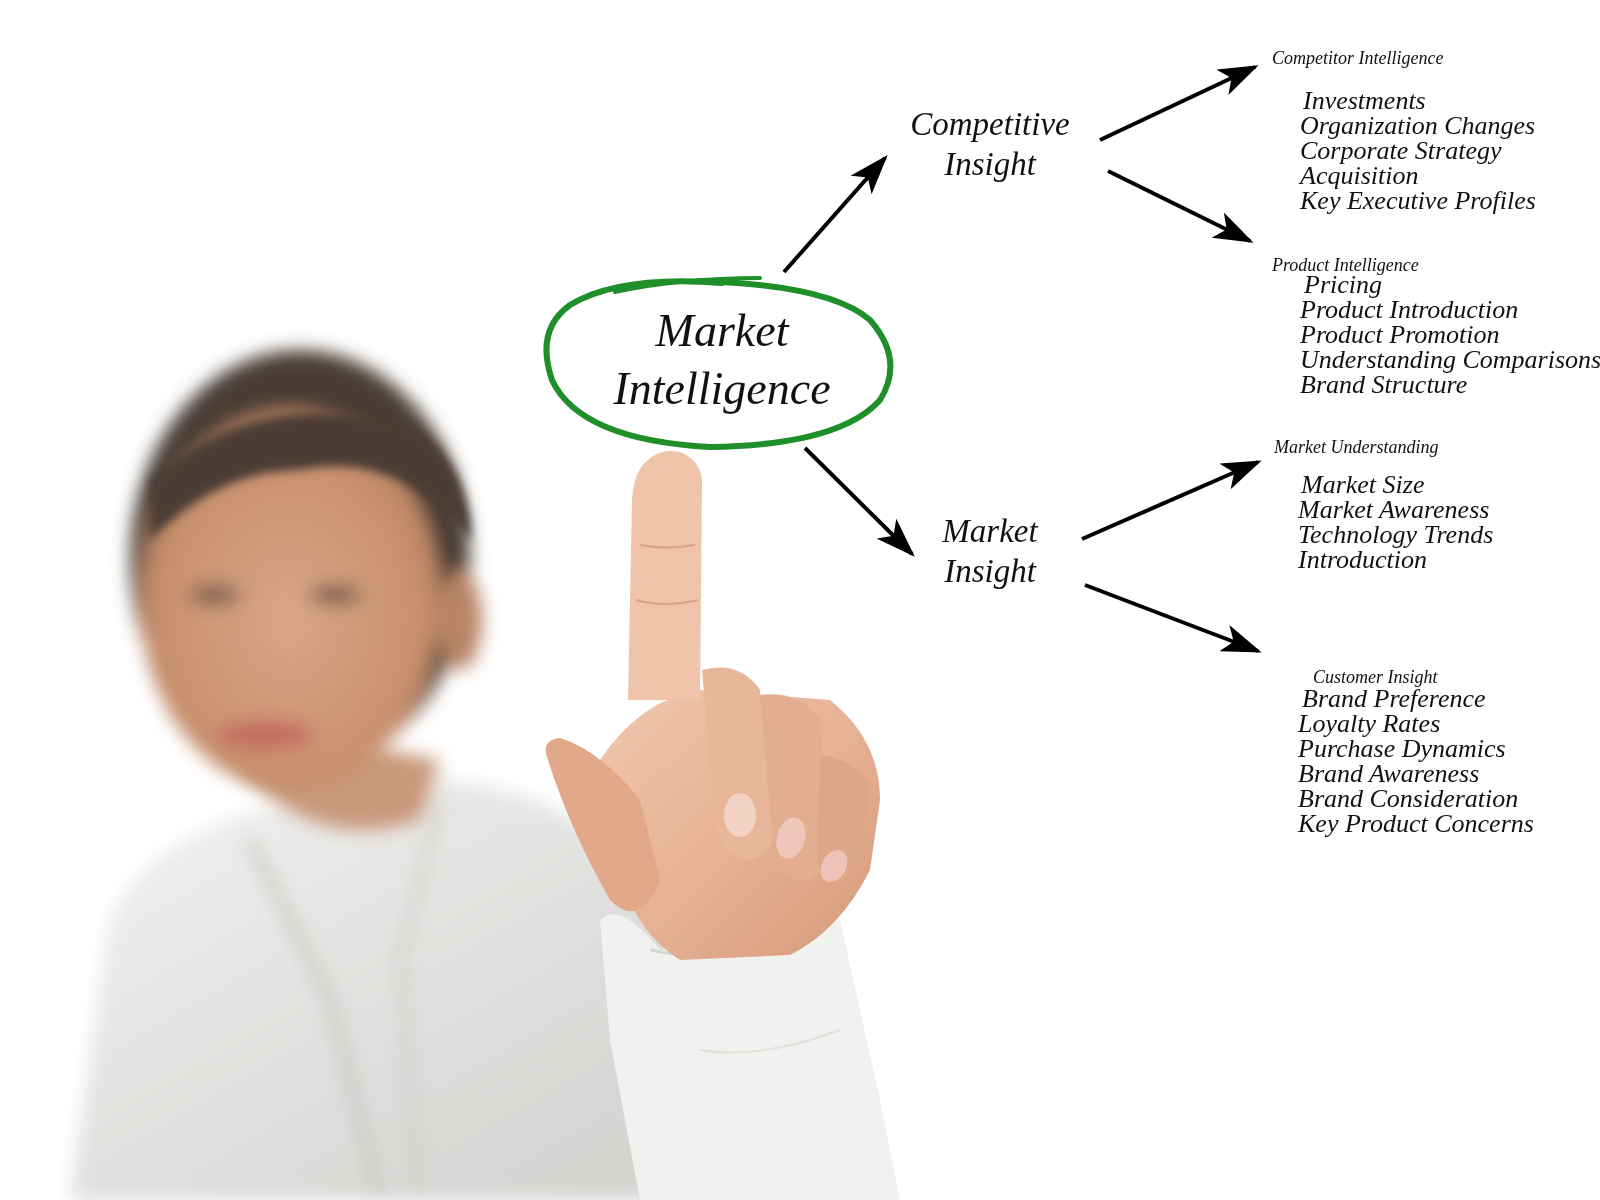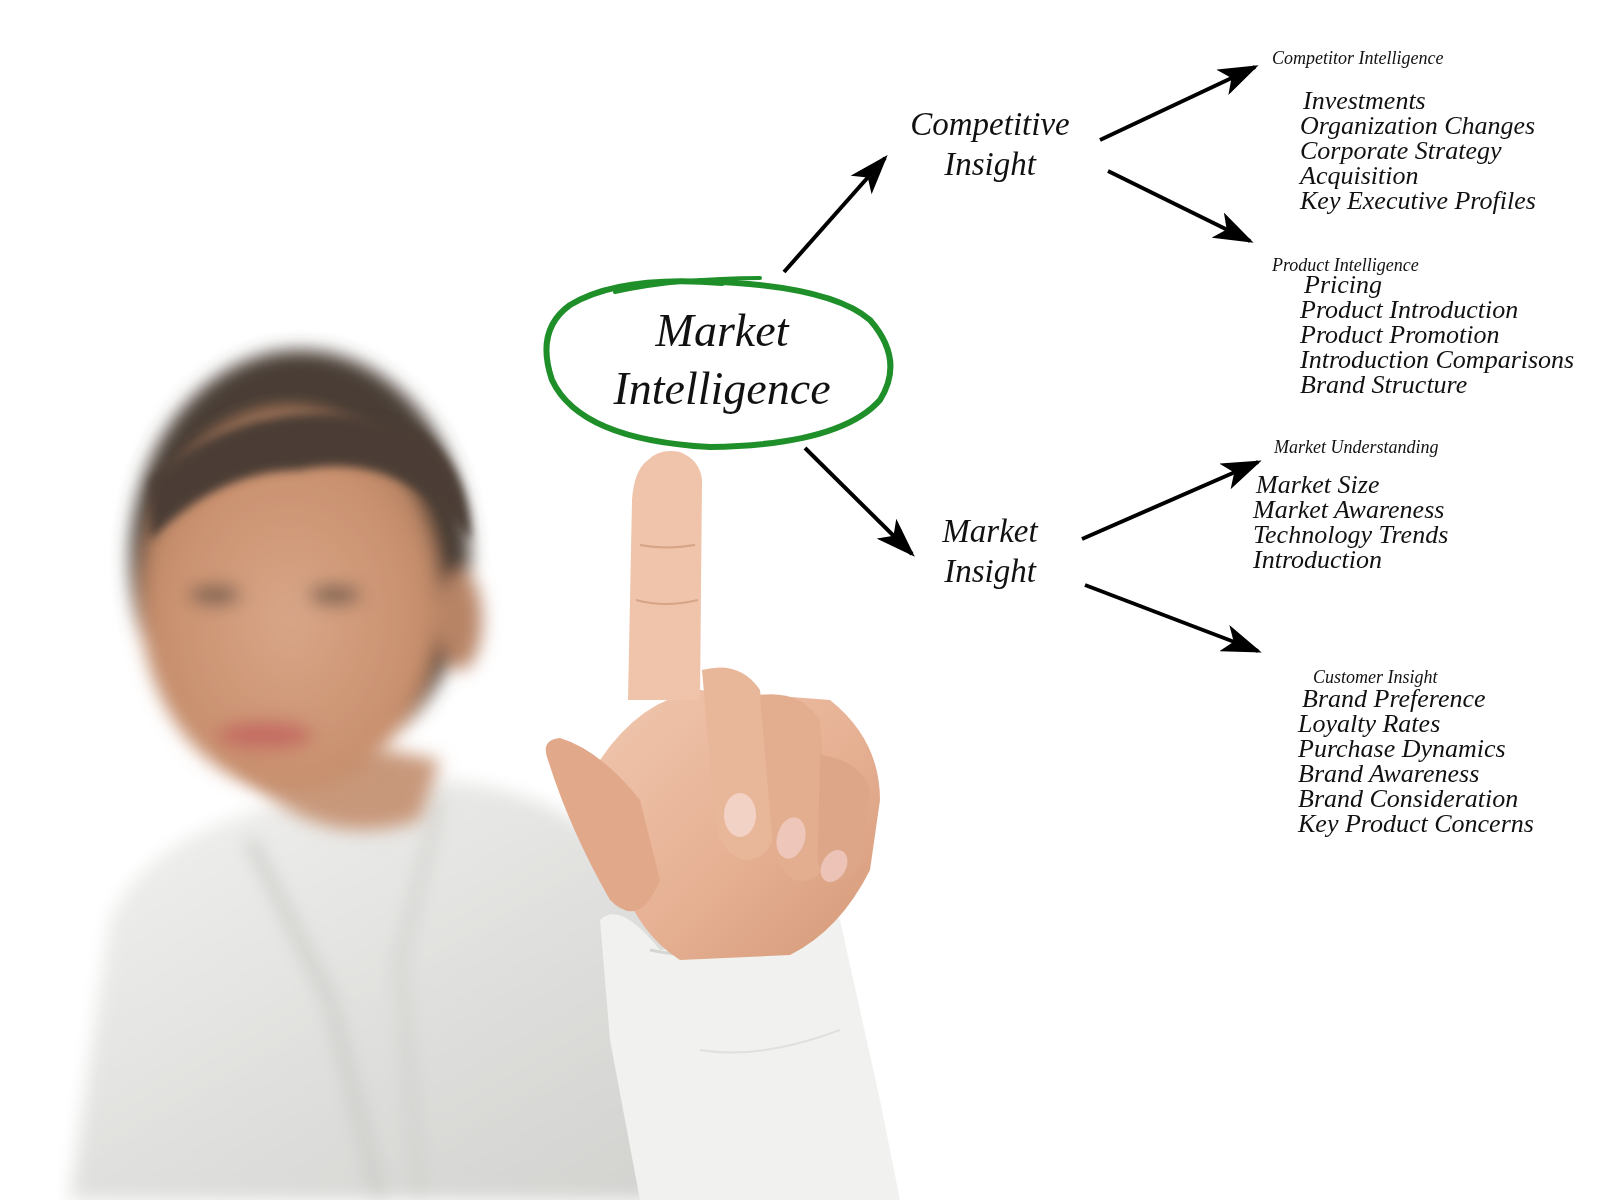--- a/index.html
+++ b/index.html
@@ -142,26 +142,26 @@
     <div>Corporate Strategy</div>
     <div>Acquisition</div>
     <div>Key Executive Profiles</div>
   </div>
 
   <div class="txt leaf-title" style="left:1272px; top:256px;">Product Intelligence</div>
   <div class="leaf-list" style="left:1300px; top:272px;">
     <div style="padding-left:4px">Pricing</div>
     <div>Product Introduction</div>
     <div>Product Promotion</div>
-    <div>Introduction Comparisons</div>
+    <div>Understanding Comparisons</div>
     <div>Brand Structure</div>
   </div>
 
   <div class="txt leaf-title" style="left:1274px; top:438px;">Market Understanding</div>
-  <div class="leaf-list" style="left:1253px; top:472px;">
+  <div class="leaf-list" style="left:1298px; top:472px;">
     <div style="padding-left:3px">Market Size</div>
     <div>Market Awareness</div>
     <div>Technology Trends</div>
     <div>Introduction</div>
   </div>
 
   <div class="txt leaf-title" style="left:1276px; top:668px;margin-left:37px;">Customer Insight</div>
   <div class="leaf-list" style="left:1298px; top:686px;">
     <div style="padding-left:4px">Brand Preference</div>
     <div>Loyalty Rates</div>

